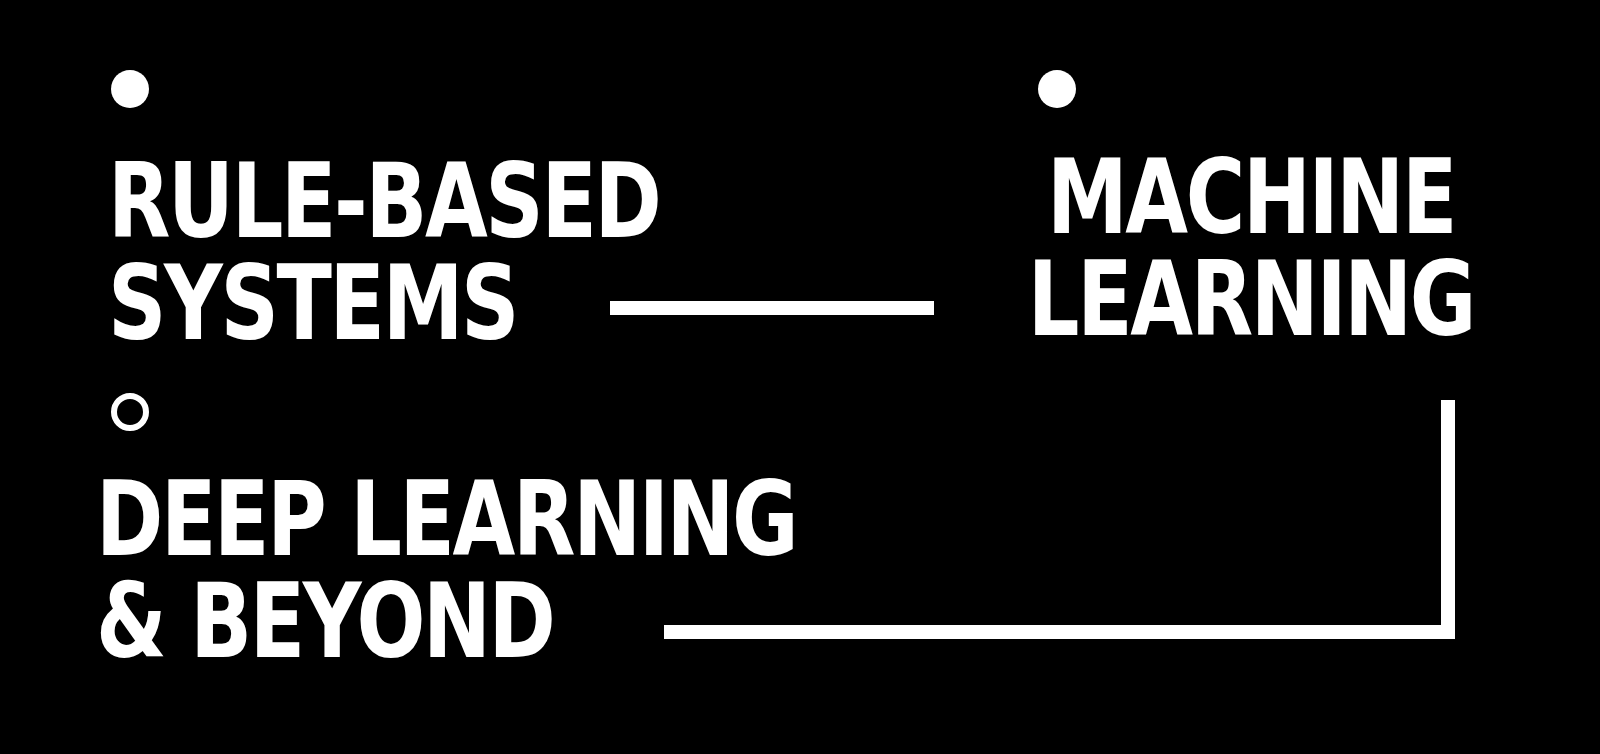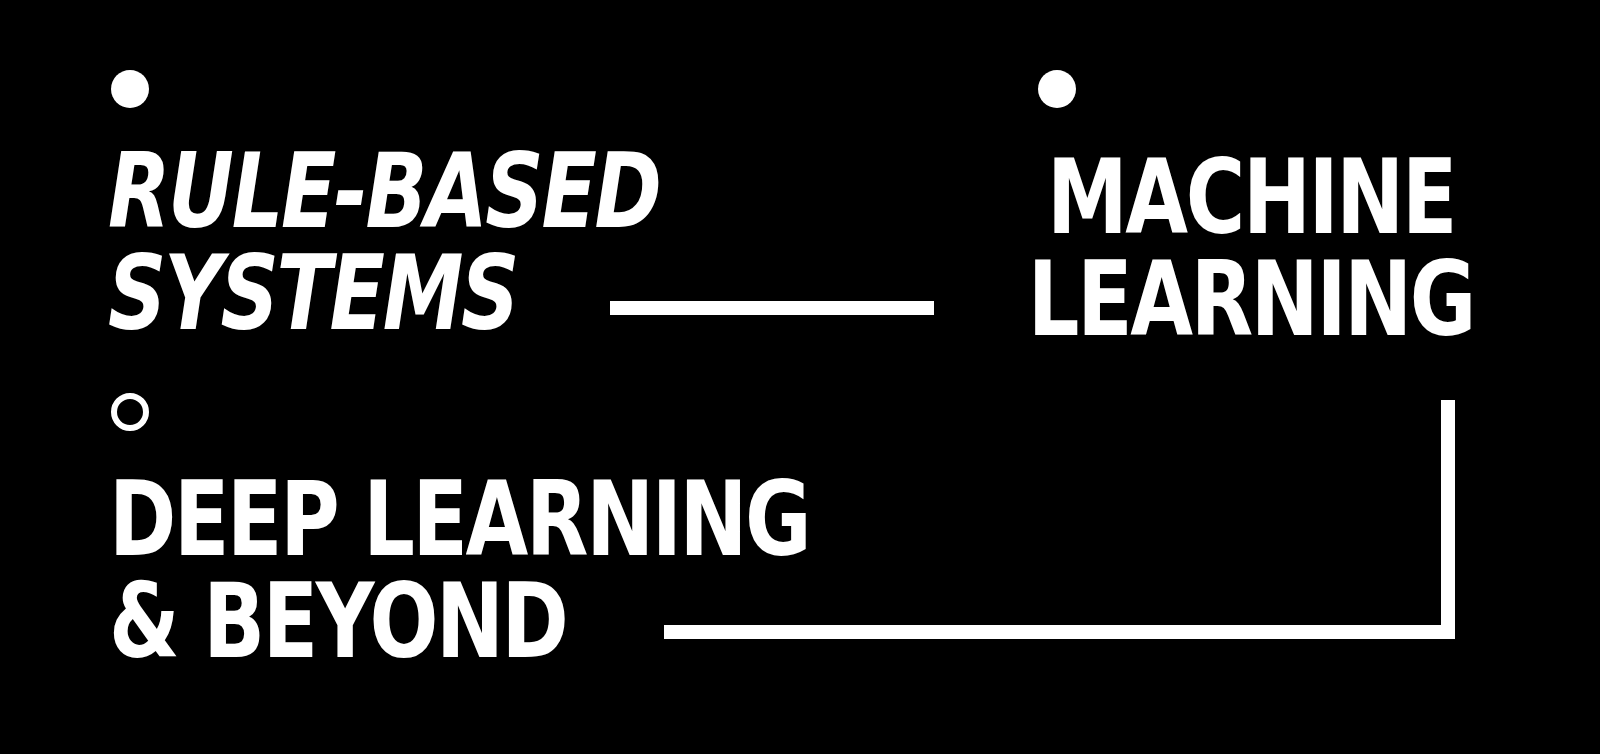--- a/index.html
+++ b/index.html
@@ -14,33 +14,33 @@
       transform: scaleX(0.78); white-space: nowrap; margin: 0;
     }
     .dot-filled { width: 38px; height: 38px; border-radius: 50%; background: #ffffff; }
     .dot-hollow { width: 26px; height: 26px; border-radius: 50%; border: 6px solid #ffffff; }
     .line { background: #ffffff; }
   </style>
 </head>
 <body>
 
 <div class="abs dot-filled" style="left:111px; top:70px;"></div>
-<div class="abs" style="left:108px; top:140px;font-style:italic;">
+<div class="abs" style="left:108px; top:150px;">
   <div class="title" style="transform-origin:left top;">RULE-BASED</div>
   <div class="title" style="transform-origin:left top;">SYSTEMS</div>
 </div>
 
 <div class="abs line" style="left:610px; top:301px; width:324px; height:14px;"></div>
 
 <div class="abs dot-filled" style="left:1038px; top:70px;"></div>
 <div class="abs" style="right:126px; top:146px; text-align:center;">
   <div class="title" style="transform-origin:right top;">MACHINE</div>
   <div class="title" style="transform-origin:right top;">LEARNING</div>
 </div>
 
 <div class="abs line" style="left:1441px; top:400px; width:14px; height:239px;"></div>
 <div class="abs line" style="left:664px; top:625px; width:791px; height:14px;"></div>
 
 <div class="abs dot-hollow" style="left:111px; top:393px;"></div>
-<div class="abs" style="left:109px; top:468px;">
+<div class="abs" style="left:96px; top:468px;">
   <div class="title" style="transform-origin:left top;">DEEP LEARNING</div>
   <div class="title" style="transform-origin:left top;">&amp; BEYOND</div>
 </div>
 
 </body></html>

